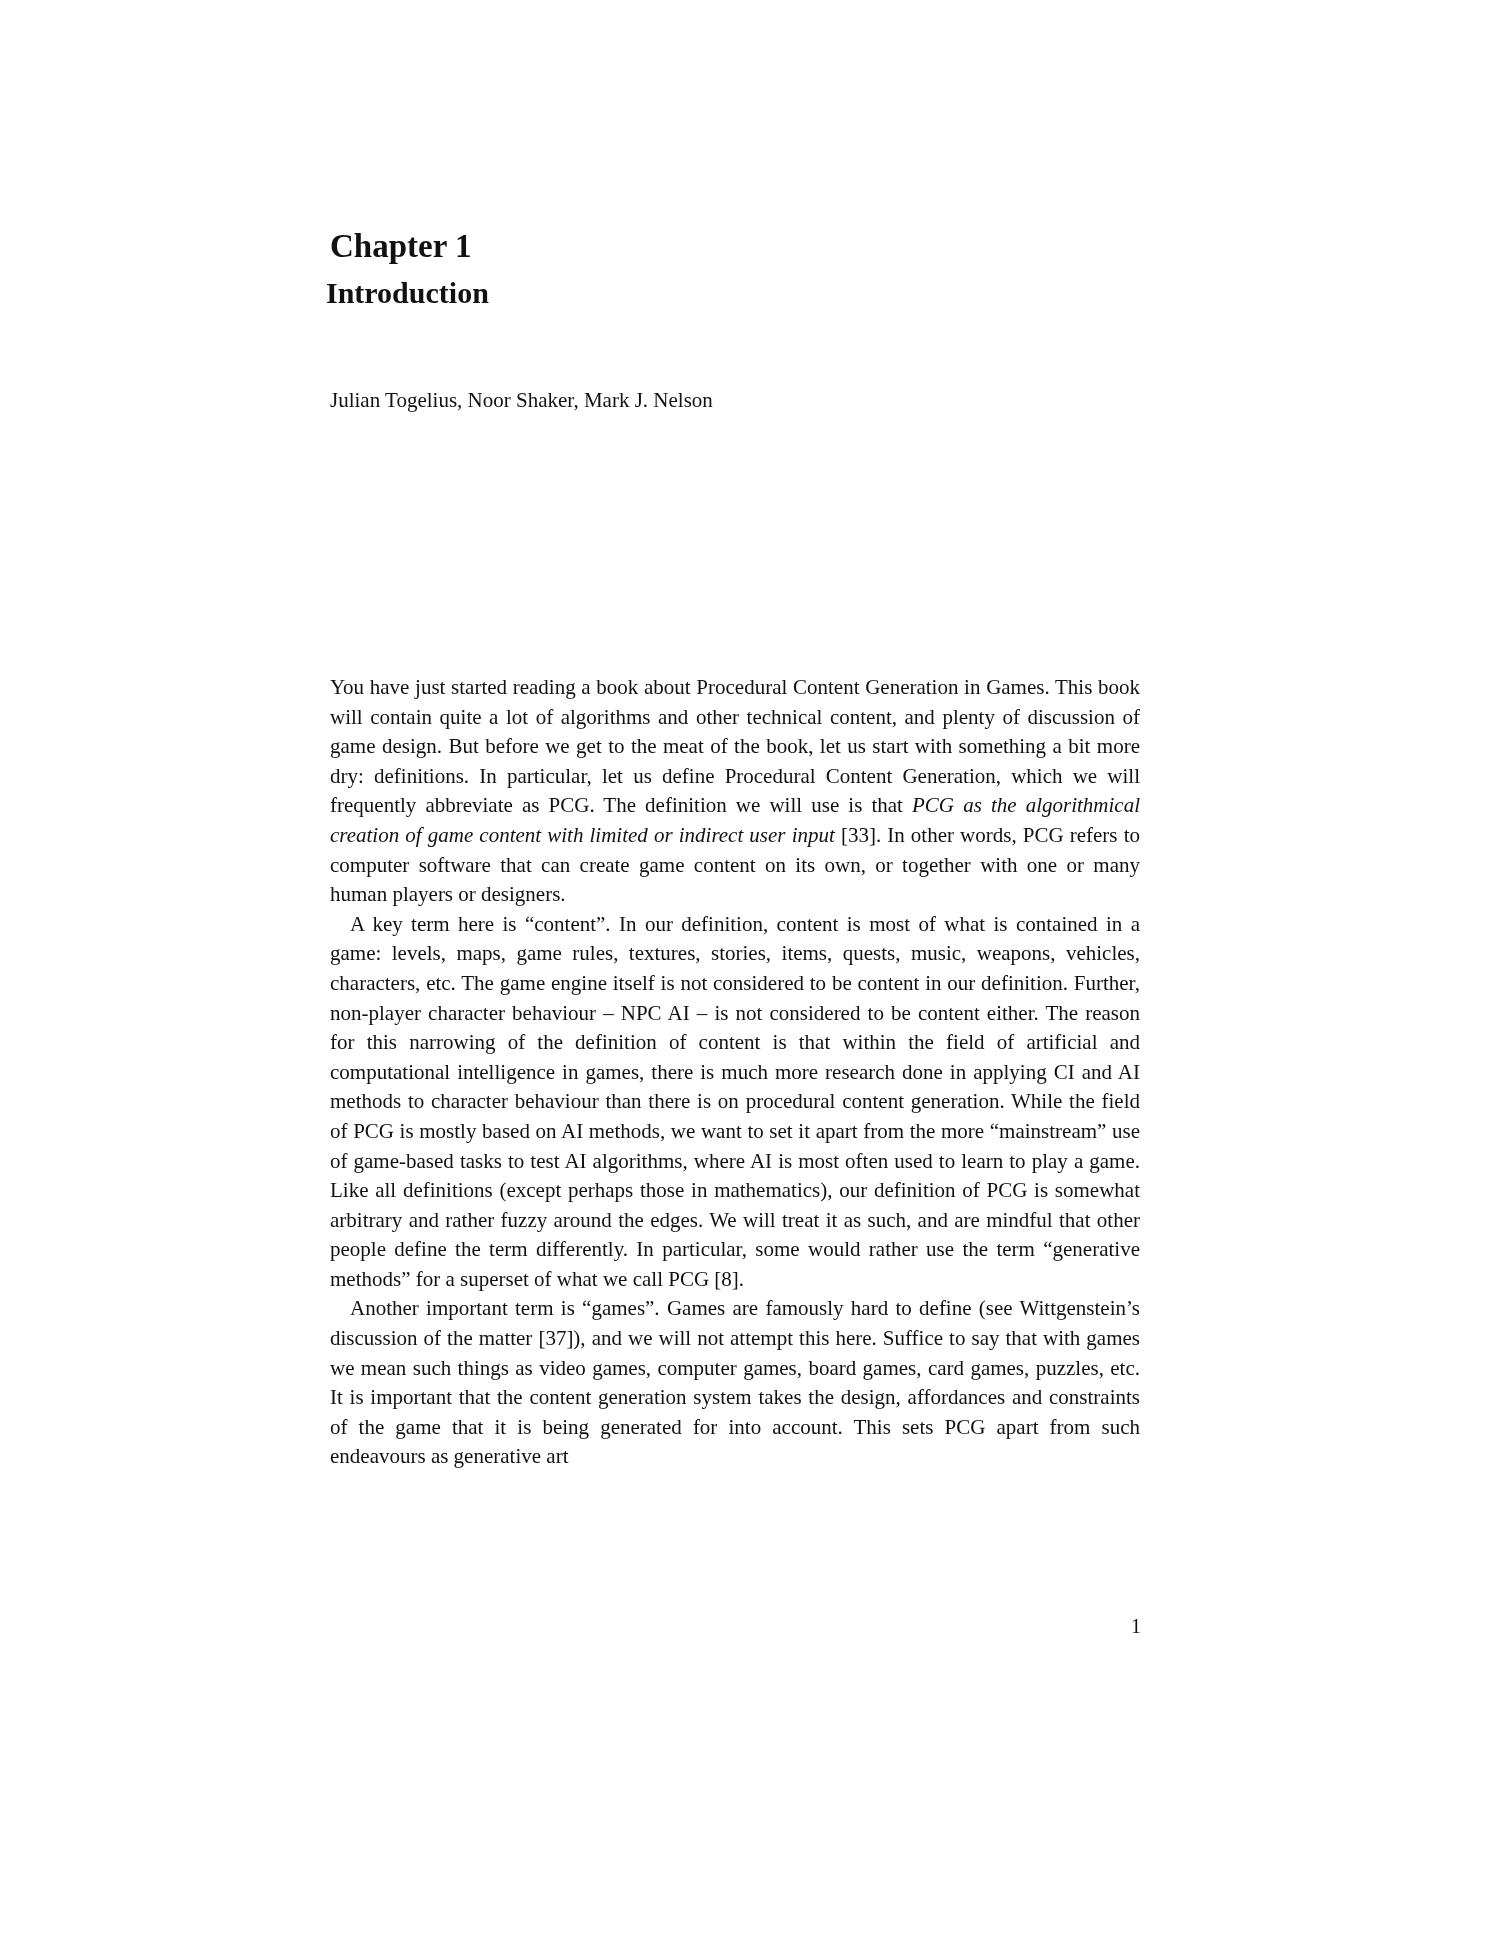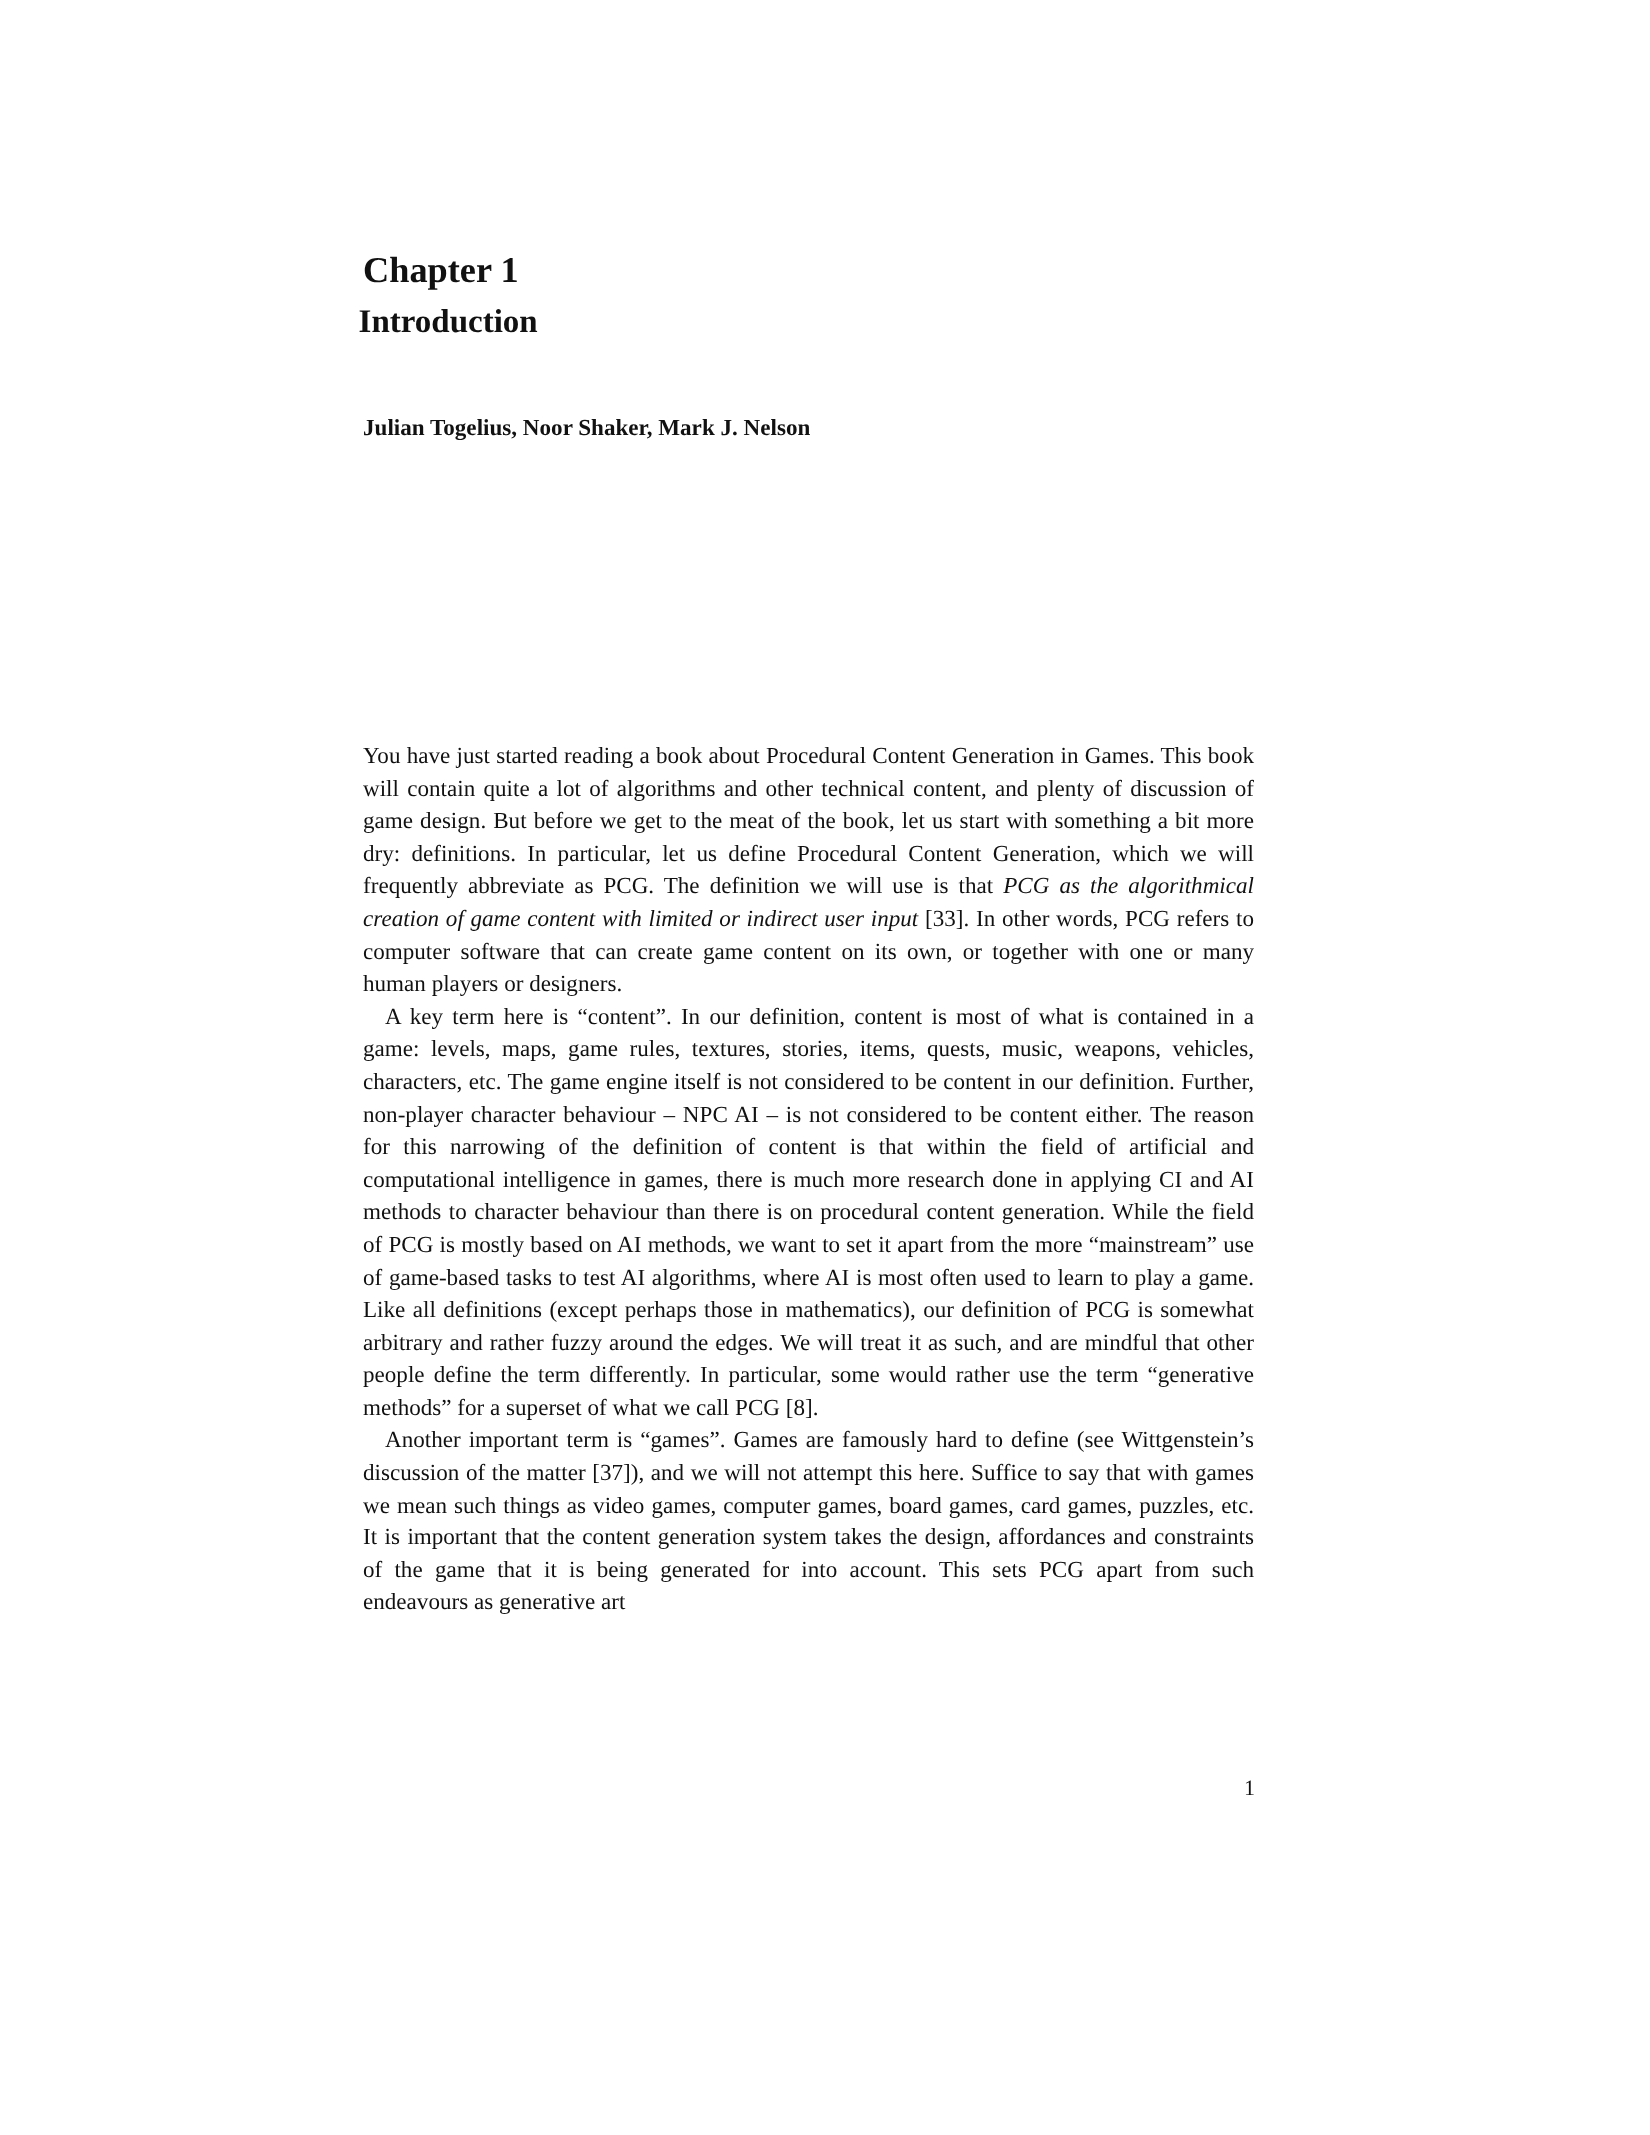--- a/index.html
+++ b/index.html
@@ -3,21 +3,21 @@
 <meta charset="utf-8">
 <style>
   html, body { margin:0; padding:0; background:#ffffff; }
   body { width:1500px; height:1941px; position:relative; overflow:hidden;
          font-family:"Liberation Serif", "DejaVu Serif", serif; color:#111; }
   .page { position:absolute; left:0; top:0; width:1500px; height:1494px; background:#fff; }
   .chapter-label { position:absolute; left:330px; top:226px; font-size:33px; font-weight:bold;
                    line-height:40px; margin:0; white-space:nowrap; }
   .chapter-title { position:absolute; left:326px; top:270px; font-size:30px; font-weight:bold;
                    line-height:46px; margin:0; white-space:nowrap; }
-  .authors { position:absolute; left:330px; top:374px; font-size:21px; line-height:28px; white-space:nowrap;font-weight:bold; }
+  .authors { position:absolute; left:330px; top:386px; font-size:21px; line-height:28px; white-space:nowrap; }
   .body-text { position:absolute; left:330px; top:673px; width:810px; font-size:21px;
                line-height:29.6px; text-align:justify; hyphens:manual; }
   .body-text p { margin:0; text-indent:0; }
   .body-text p + p { text-indent:20px; }
   .body-text em { font-style:italic; }
   .page-number { position:absolute; left:1127px; top:1612px; width:14px; text-align:right;
                  font-size:20px; line-height:28px; }
 </style>
 </head>
 <body>

